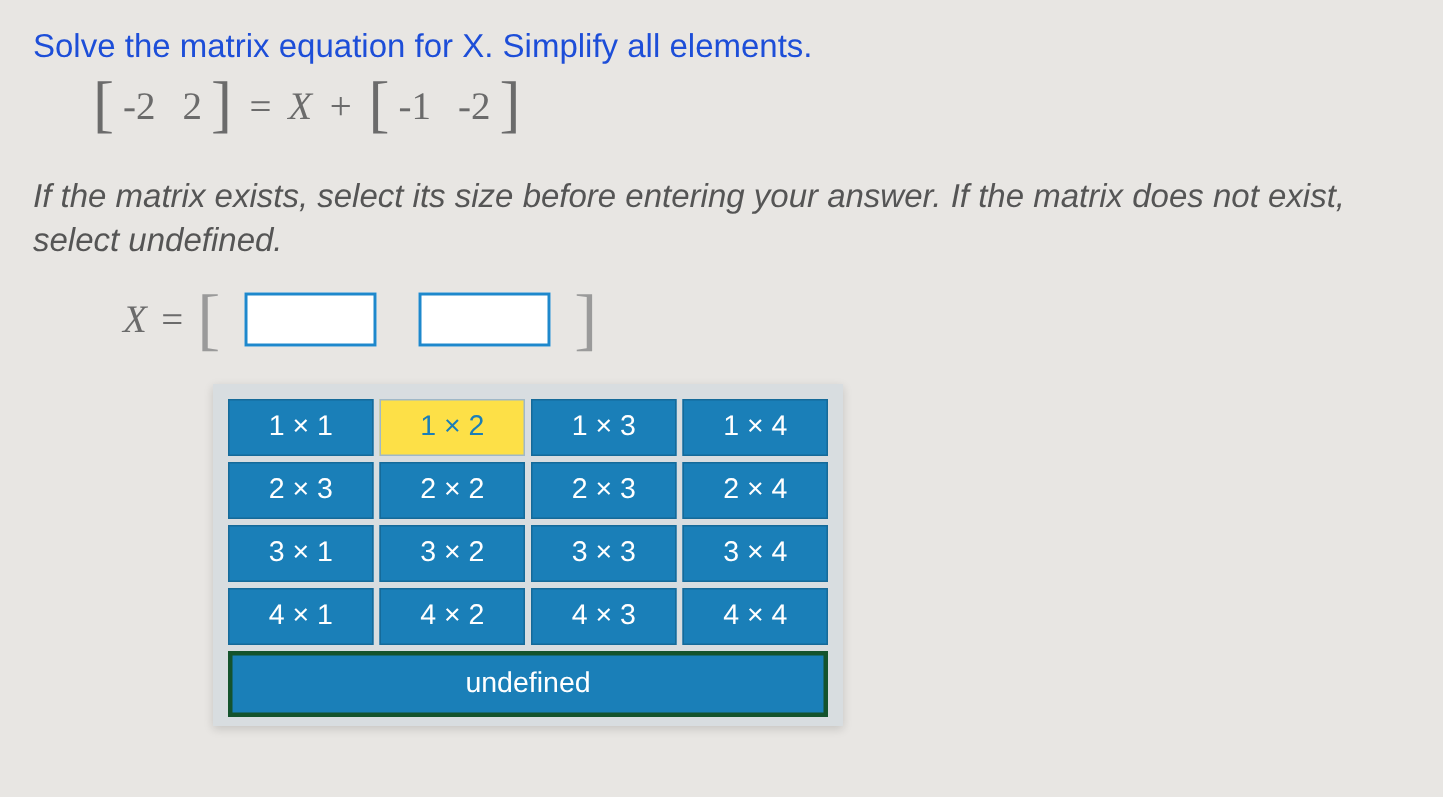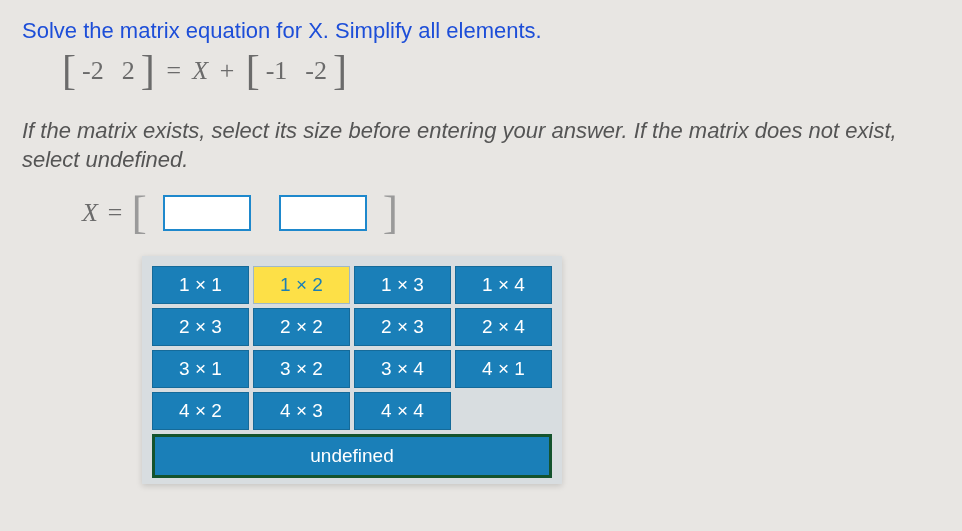--- a/index.html
+++ b/index.html
@@ -169,20 +169,21 @@
     <div class="size-btn">1 × 1</div>
     <div class="size-btn selected">1 × 2</div>
     <div class="size-btn">1 × 3</div>
     <div class="size-btn">1 × 4</div>
     <div class="size-btn">2 × 3</div>
     <div class="size-btn">2 × 2</div>
     <div class="size-btn">2 × 3</div>
     <div class="size-btn">2 × 4</div>
     <div class="size-btn">3 × 1</div>
     <div class="size-btn">3 × 2</div>
+    <div class="size-btn">3 × 3</div>
     <div class="size-btn">3 × 4</div>
     <div class="size-btn">4 × 1</div>
     <div class="size-btn">4 × 2</div>
     <div class="size-btn">4 × 3</div>
     <div class="size-btn">4 × 4</div>
   </div>
   <div class="undef-btn">undefined</div>
 </div>
 
 </body></html>

